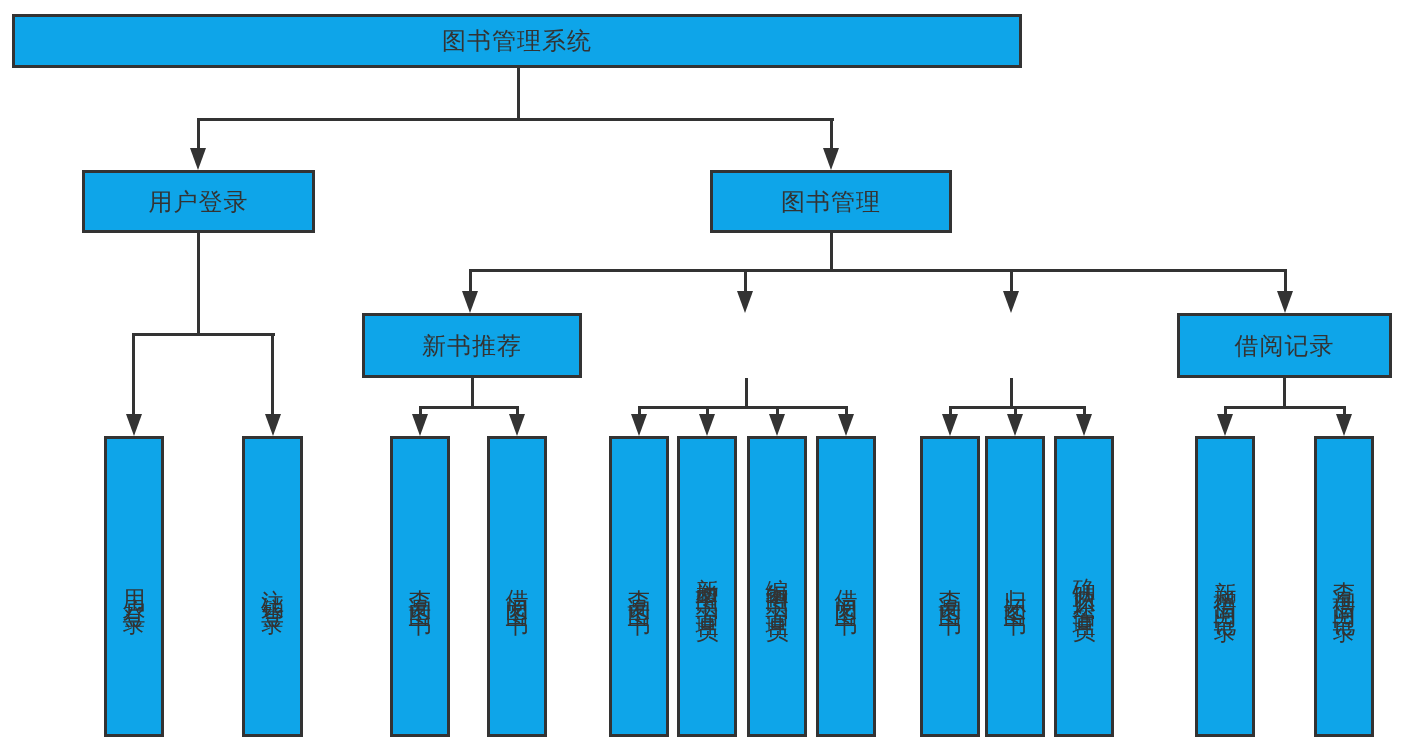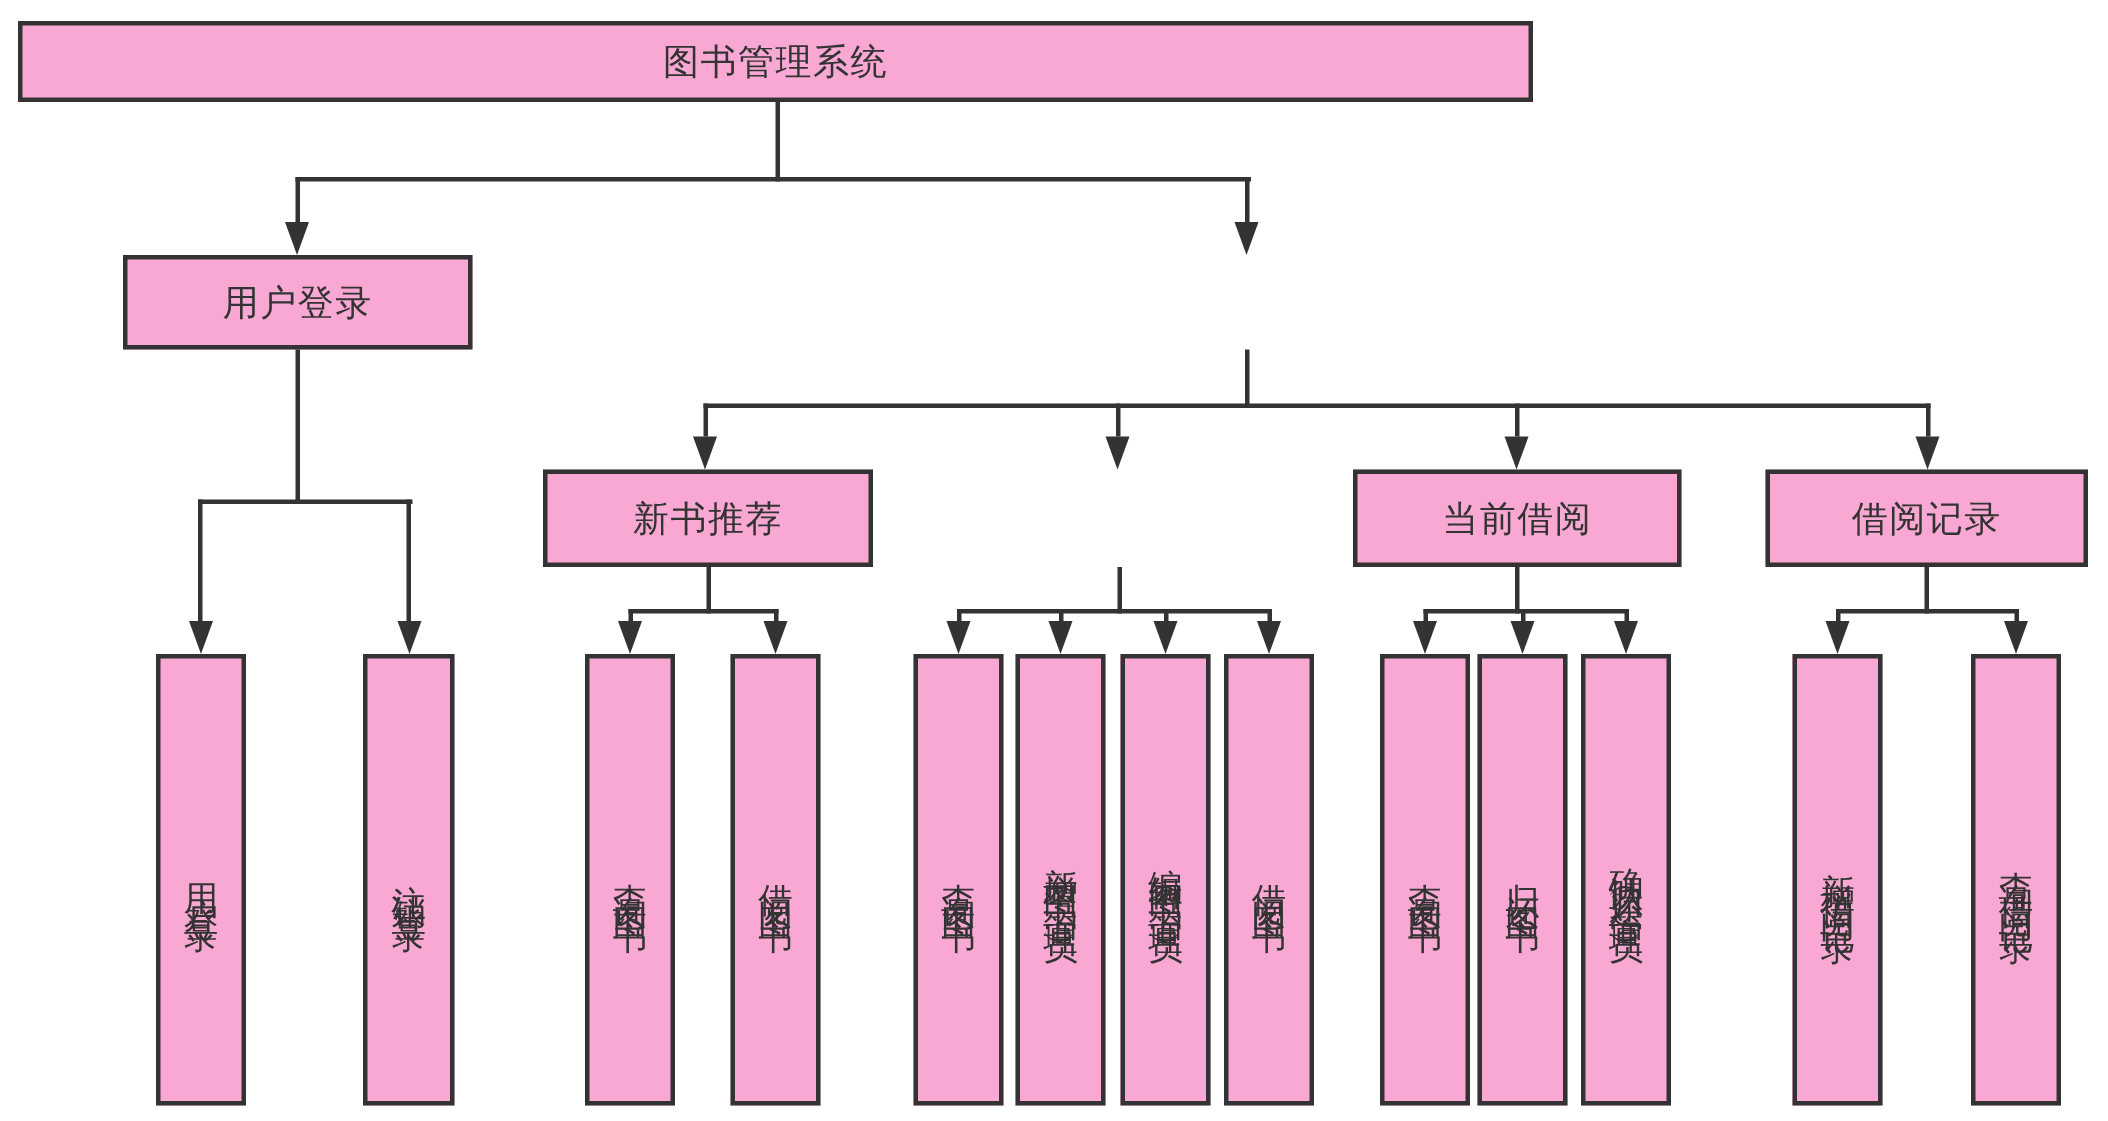--- a/index.html
+++ b/index.html
@@ -11,21 +11,21 @@
   #canvas {
     position: relative;
     width: 1405px;
     height: 747px;
     background: #ffffff;
     overflow: hidden;
   }
   .box {
     position: absolute;
     box-sizing: border-box;
-    background: #f9a8d4;
+    background: #0ea5e9;
     border: 3px solid #333333;
     display: flex;
     align-items: center;
     justify-content: center;
     color: #333333;
   }
   .hbox { font-size: 24px; letter-spacing: 1px; }
   .vbox {
     writing-mode: vertical-rl;
     text-orientation: mixed;
@@ -70,20 +70,23 @@
   <div class="vline" style="left:517px; top:67px; height:54px;"></div>
   <div class="hline" style="left:197px; top:118px; width:637px;"></div>
   <div class="vline" style="left:197px; top:118px; height:30px;"></div>
   <div class="arrow" style="left:190px; top:148px;"></div>
   <div class="vline" style="left:830px; top:118px; height:30px;"></div>
   <div class="arrow" style="left:823px; top:148px;"></div>
 
   <div class="box hbox" style="left:82px; top:170px; width:233px; height:63px;">
     <span>用户登录</span>
   </div>
+  <div class="box hbox" style="left:710px; top:170px; width:242px; height:63px;">
+    <span>图书管理</span>
+  </div>
 
   <div class="vline" style="left:197px; top:233px; height:103px;"></div>
   <div class="hline" style="left:132px; top:333px; width:143px;"></div>
   <div class="vline" style="left:132px; top:333px; height:81px;"></div>
   <div class="arrow" style="left:126px; top:414px;"></div>
   <div class="vline" style="left:271px; top:333px; height:81px;"></div>
   <div class="arrow" style="left:265px; top:414px;"></div>
 
   <div class="vline" style="left:830px; top:233px; height:39px;"></div>
   <div class="hline" style="left:469px; top:269px; width:818px;"></div>
@@ -91,23 +94,20 @@
   <div class="arrow" style="left:462px; top:291px;"></div>
   <div class="vline" style="left:744px; top:269px; height:22px;"></div>
   <div class="arrow" style="left:737px; top:291px;"></div>
   <div class="vline" style="left:1010px; top:269px; height:22px;"></div>
   <div class="arrow" style="left:1003px; top:291px;"></div>
   <div class="vline" style="left:1284px; top:269px; height:22px;"></div>
   <div class="arrow" style="left:1277px; top:291px;"></div>
 
   <div class="box hbox" style="left:362px; top:313px; width:220px; height:65px;justify-content:center;">
     <span>新书推荐</span>
-  </div>
-  <div class="box hbox" style="left:902px; top:313px; width:219px; height:65px;">
-    <span>当前借阅</span>
   </div>
   <div class="box hbox" style="left:1177px; top:313px; width:215px; height:65px;">
     <span>借阅记录</span>
   </div>
 
   <div class="vline" style="left:471px; top:378px; height:31px;"></div>
   <div class="hline" style="left:419px; top:406px; width:100px;"></div>
   <div class="vline" style="left:419px; top:406px; height:8px;"></div>
   <div class="arrow" style="left:412px; top:414px;"></div>
   <div class="vline" style="left:516px; top:406px; height:8px;"></div>

